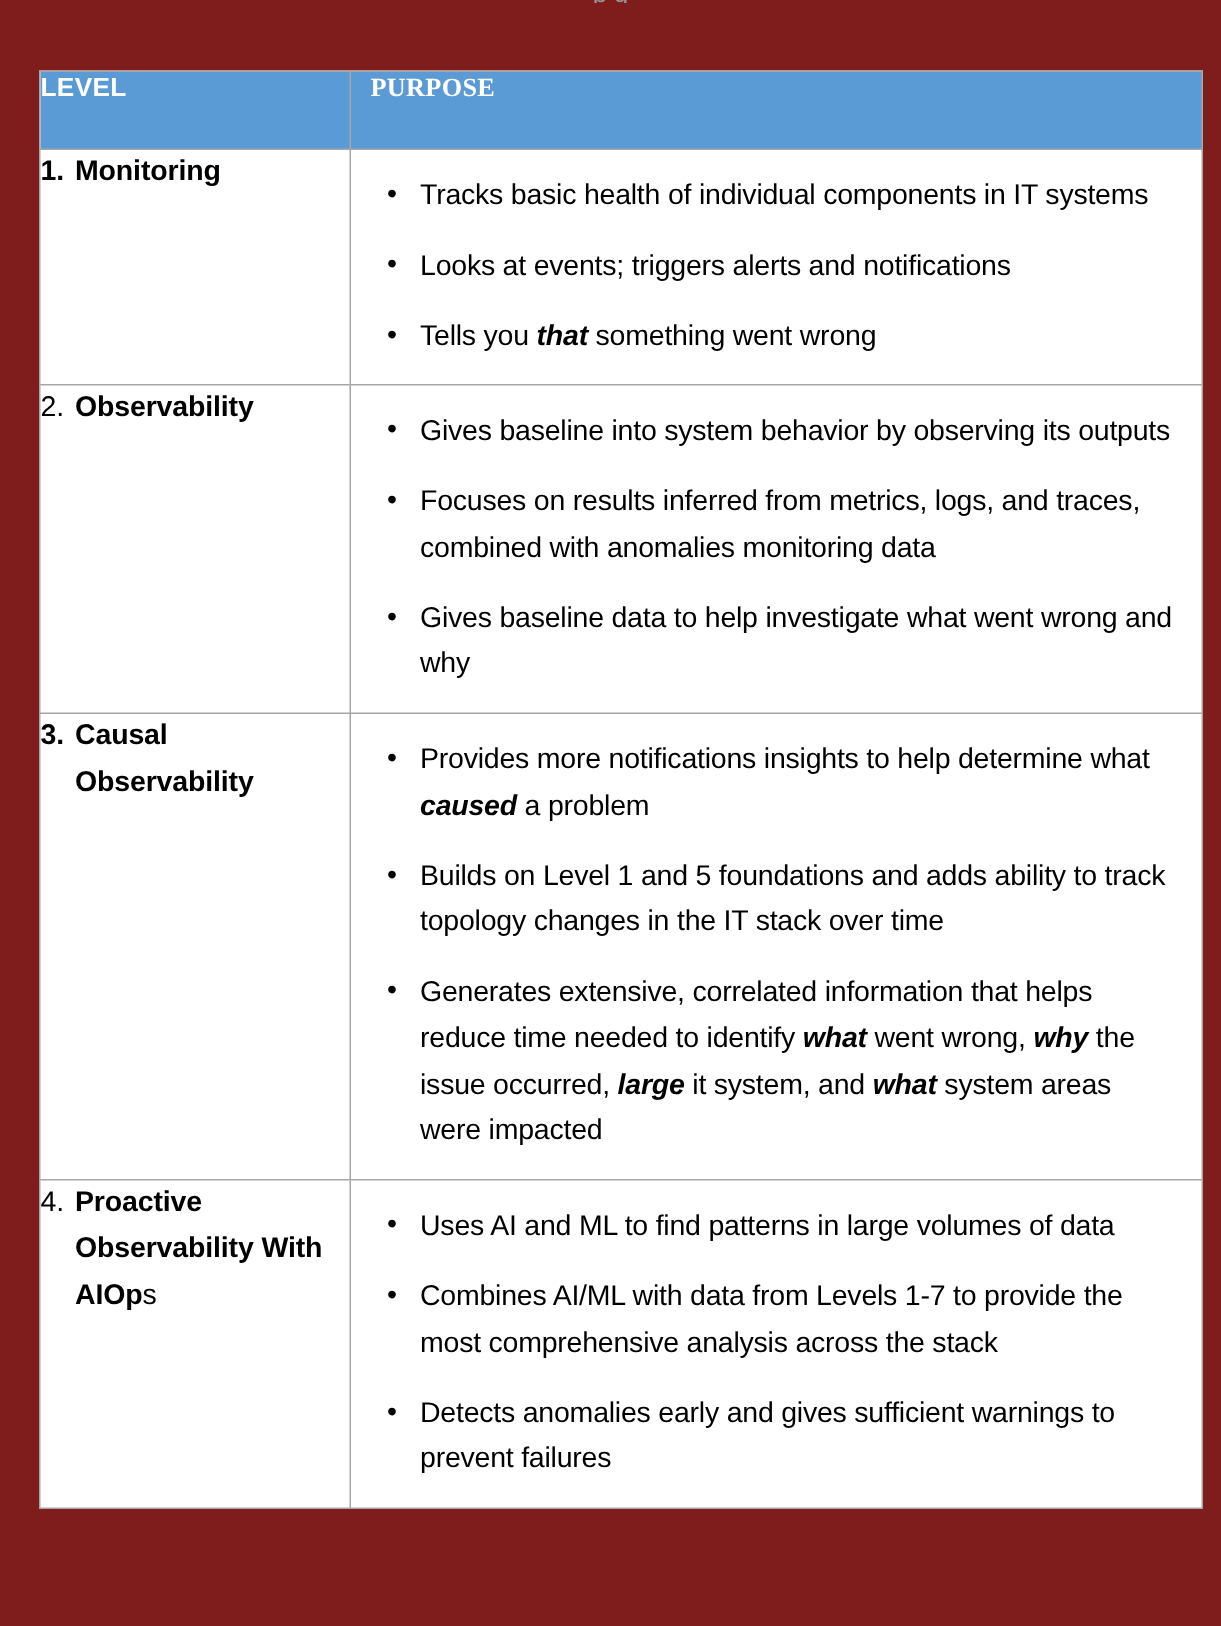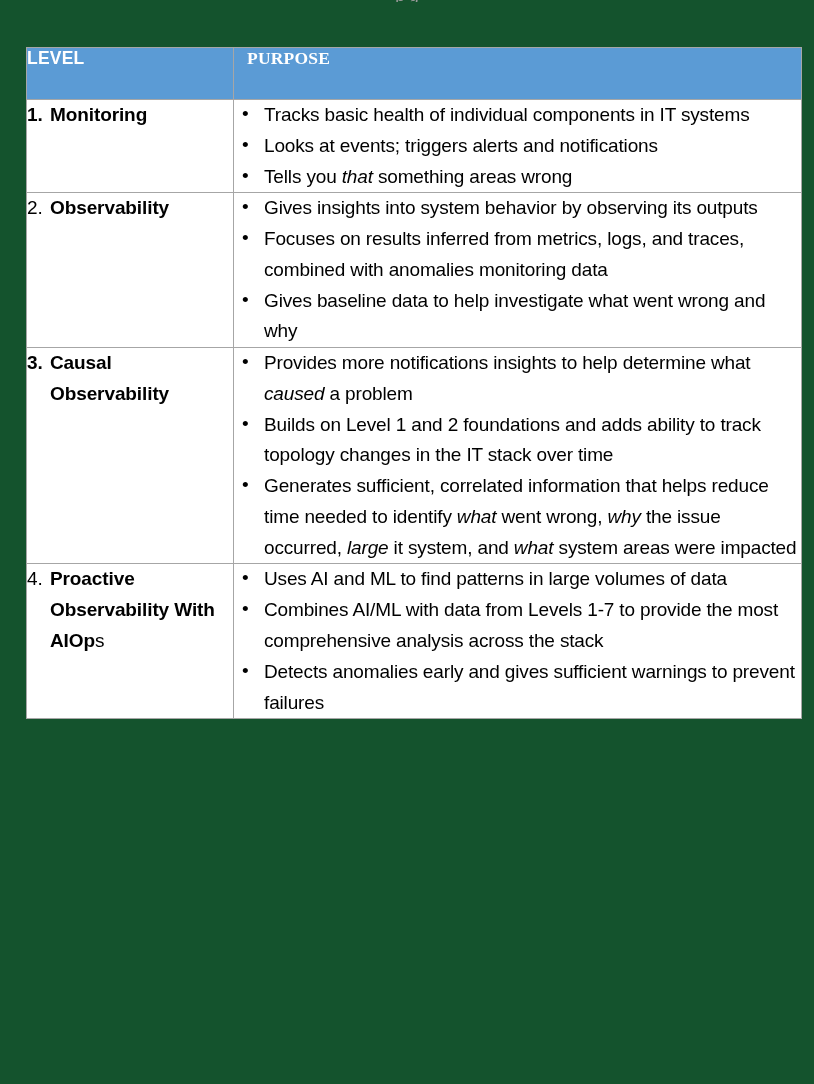--- a/index.html
+++ b/index.html
@@ -12,21 +12,21 @@
     height: 1084px;
     font-family: "Liberation Sans", sans-serif;
     -webkit-font-smoothing: antialiased;
     overflow: hidden;
   }
 
   #page {
     position: relative;
     width: 814px;
     height: 1084px;
-    background: #14532d;
+    background: #7f1d1d;
   }
 
   
   .top-sliver {
     position: absolute;
     left: 0;
     top: -14px;
     width: 814px;
     height: 16px;
     text-align: center;
@@ -109,32 +109,32 @@
     margin: 0;
     padding: 0;
   }
   ul.bullets li {
     position: relative;
     padding-left: 30px;
     font-size: 19px;
     line-height: 1.62;
     color: #000000;
     letter-spacing: -0.15px;
-    margin: 0;
+    margin: 16px;
   }
   ul.bullets li::before {
     content: "\2022";
     position: absolute;
     left: 8px;
     top: -1px;
     font-size: 19px;
     line-height: 1.62;
     color: #000000;
   }
-  ul.bullets li i { font-style: italic; }
+  ul.bullets li i { font-style: italic; font-weight: bold; }
 </style>
 </head>
 <body>
 
 <div id="page">
 
   <div class="top-sliver">p    g</div>
 
   <div class="table-wrap">
     <table class="levels">
@@ -153,51 +153,51 @@
             <td class="level-cell">
               <div class="level-item">
                 <span class="level-num bold">1.</span>
                 <span class="level-name">Monitoring</span>
               </div>
             </td>
             <td class="purpose-cell">
               <ul class="bullets">
                 <li><span>Tracks basic health of individual components in IT systems</span></li>
                 <li><span>Looks at events; triggers alerts and notifications</span></li>
-                <li><span>Tells you </span><i>that</i><span> something areas wrong</span></li>
+                <li><span>Tells you </span><i>that</i><span> something went wrong</span></li>
               </ul>
             </td>
           </tr>
           <tr>
             <td class="level-cell">
               <div class="level-item">
                 <span class="level-num normal">2.</span>
                 <span class="level-name">Observability</span>
               </div>
             </td>
             <td class="purpose-cell">
               <ul class="bullets">
-                <li><span>Gives insights into system behavior by observing its outputs</span></li>
+                <li><span>Gives baseline into system behavior by observing its outputs</span></li>
                 <li><span>Focuses on results inferred from metrics, logs, and traces, combined with anomalies monitoring data</span></li>
                 <li><span>Gives baseline data to help investigate what went wrong and why</span></li>
               </ul>
             </td>
           </tr>
           <tr>
             <td class="level-cell">
               <div class="level-item">
                 <span class="level-num bold">3.</span>
                 <span class="level-name">Causal Observability</span>
               </div>
             </td>
             <td class="purpose-cell">
               <ul class="bullets">
                 <li><span>Provides more notifications insights to help determine what </span><i>caused</i><span> a problem</span></li>
-                <li><span>Builds on Level 1 and 2 foundations and adds ability to track topology changes in the IT stack over time</span></li>
-                <li><span>Generates sufficient, correlated information that helps reduce time needed to identify </span><i>what</i><span> went wrong, </span><i>why</i><span> the issue occurred, </span><i>large</i><span> it system, and </span><i>what</i><span> system areas were impacted</span></li>
+                <li><span>Builds on Level 1 and 5 foundations and adds ability to track topology changes in the IT stack over time</span></li>
+                <li><span>Generates extensive, correlated information that helps reduce time needed to identify </span><i>what</i><span> went wrong, </span><i>why</i><span> the issue occurred, </span><i>large</i><span> it system, and </span><i>what</i><span> system areas were impacted</span></li>
               </ul>
             </td>
           </tr>
           <tr>
             <td class="level-cell">
               <div class="level-item">
                 <span class="level-num normal">4.</span>
                 <span class="level-name">Proactive Observability With AIOp<span class="tail-normal">s</span></span>
               </div>
             </td>

